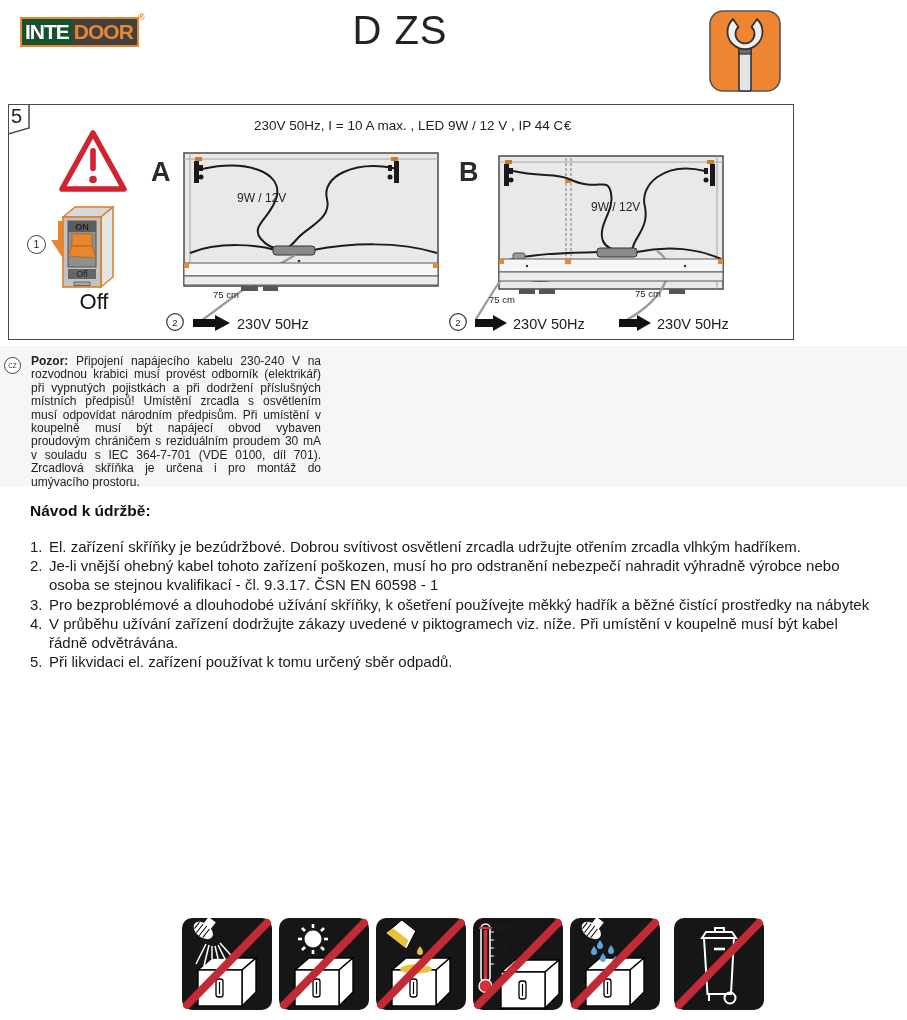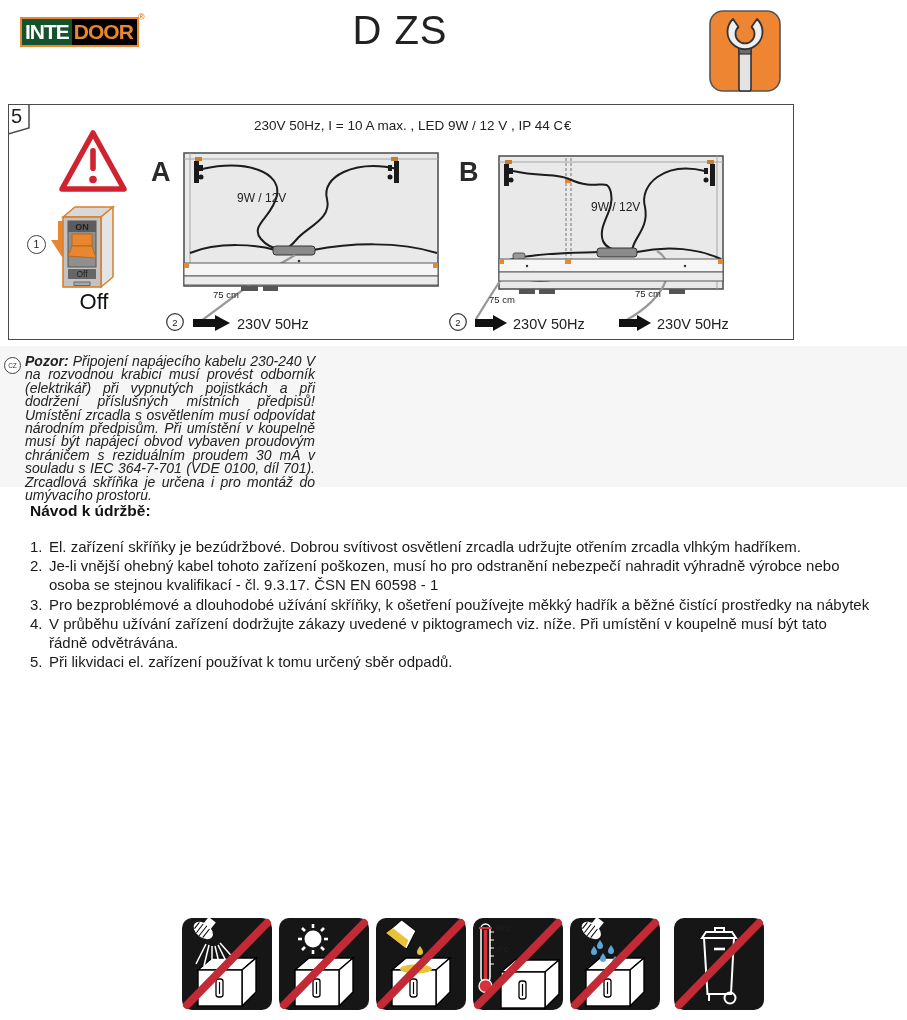--- a/index.html
+++ b/index.html
@@ -3,41 +3,41 @@
 <meta charset="utf-8">
 <style>
   html,body{margin:0;padding:0;background:#fff;}
   #page{position:relative;width:907px;height:1020px;background:#fff;overflow:hidden;
         font-family:"Liberation Sans",sans-serif;color:#1d1d1d;}
   .abs{position:absolute;}
 
   
   .logo{left:20px;top:17px;display:flex;border:2px solid #e8872f;height:26px;}
   .logo-left{background:#14532d;color:#fff;font-weight:bold;font-size:21px;line-height:26px;padding:0 3px;letter-spacing:-1px;}
-  .logo-right{background:#000000;color:#e8872f;font-weight:bold;font-size:21px;line-height:26px;padding:0 4px 0 2px;letter-spacing:-1px;}
+  .logo-right{background:#404040;color:#e8872f;font-weight:bold;font-size:21px;line-height:26px;padding:0 4px 0 2px;letter-spacing:-1px;}
   .logo-reg{left:138px;top:12px;color:#e8872f;font-size:9px;font-weight:bold;}
   .page-title{left:300px;top:8px;width:200px;text-align:center;font-size:40px;font-weight:normal;color:#222;letter-spacing:1px;}
 
   
   .panel{left:8px;top:104px;width:784px;height:234px;border:1.5px solid #4a4a4a;background:#fff;}
   .tab5{left:2px;top:0px;font-size:20px;color:#222;}
   .spec{left:245px;top:13px;font-size:13.5px;color:#222;white-space:nowrap;}
   .ce{font-size:13px;letter-spacing:1px;}
   .circ{width:17px;height:17px;border:1.2px solid #444;border-radius:50%;text-align:center;
         line-height:16px;font-size:10.5px;color:#222;background:#fff;}
   .off-cap{left:50px;top:184px;width:70px;text-align:center;font-size:22px;color:#111;}
 
   svg text{font-family:"Liberation Sans",sans-serif;fill:#222;}
   .diag-label{font-size:27px;font-weight:bold;fill:#2a2a2a;}
 
   
   .grayband{left:0;top:346px;width:907px;height:141px;background:#f6f6f6;}
   .cz-flag{left:4px;top:357px;width:15px;height:15px;border:1px solid #444;border-radius:50%;
            font-size:6.5px;line-height:15px;text-align:center;color:#333;background:#fff;}
-  .notice{left:25px;top:355px;width:290px;font-size:14px;line-height:13.4px;text-align:justify;color:#222;font-style:italic;}
+  .notice{left:31px;top:355px;width:290px;font-size:12px;line-height:13.4px;text-align:justify;color:#222;}
   .notice b{font-weight:bold;}
 
   
   .mheading{left:30px;top:502px;font-size:15.5px;font-weight:bold;color:#111;text-align:right;}
   .mlist{left:30px;top:537px;width:890px;font-size:15px;line-height:19.2px;color:#1b1b1b;}
   .mrow{display:flex;white-space:nowrap;}
   .mnum{width:19px;flex:none;}
 
   
   .pict{top:918px;width:90px;height:92px;}
@@ -212,21 +212,21 @@
     <div class="mrow">
       <span class="mnum"></span>
         <span>osoba se stejnou kvalifikací - čl. 9.3.17. ČSN EN 60598 - 1</span>
     </div>
     <div class="mrow">
       <span class="mnum">3.</span>
         <span>Pro bezproblémové a dlouhodobé užívání skříňky, k ošetření používejte měkký hadřík a běžné čistící prostředky na nábytek</span>
     </div>
     <div class="mrow">
       <span class="mnum">4.</span>
-        <span>V průběhu užívání zařízení dodržujte zákazy uvedené v piktogramech viz. níže. Při umístění v koupelně musí být tato</span>
+        <span>V průběhu užívání zařízení dodržujte zákazy uvedené v piktogramech viz. níže. Při umístění v koupelně musí být kabel</span>
     </div>
     <div class="mrow">
       <span class="mnum"></span>
         <span>řádně odvětrávána.</span>
     </div>
     <div class="mrow">
       <span class="mnum">5.</span>
         <span>Při likvidaci el. zařízení používat k tomu určený sběr odpadů.</span>
     </div>
   </div>

